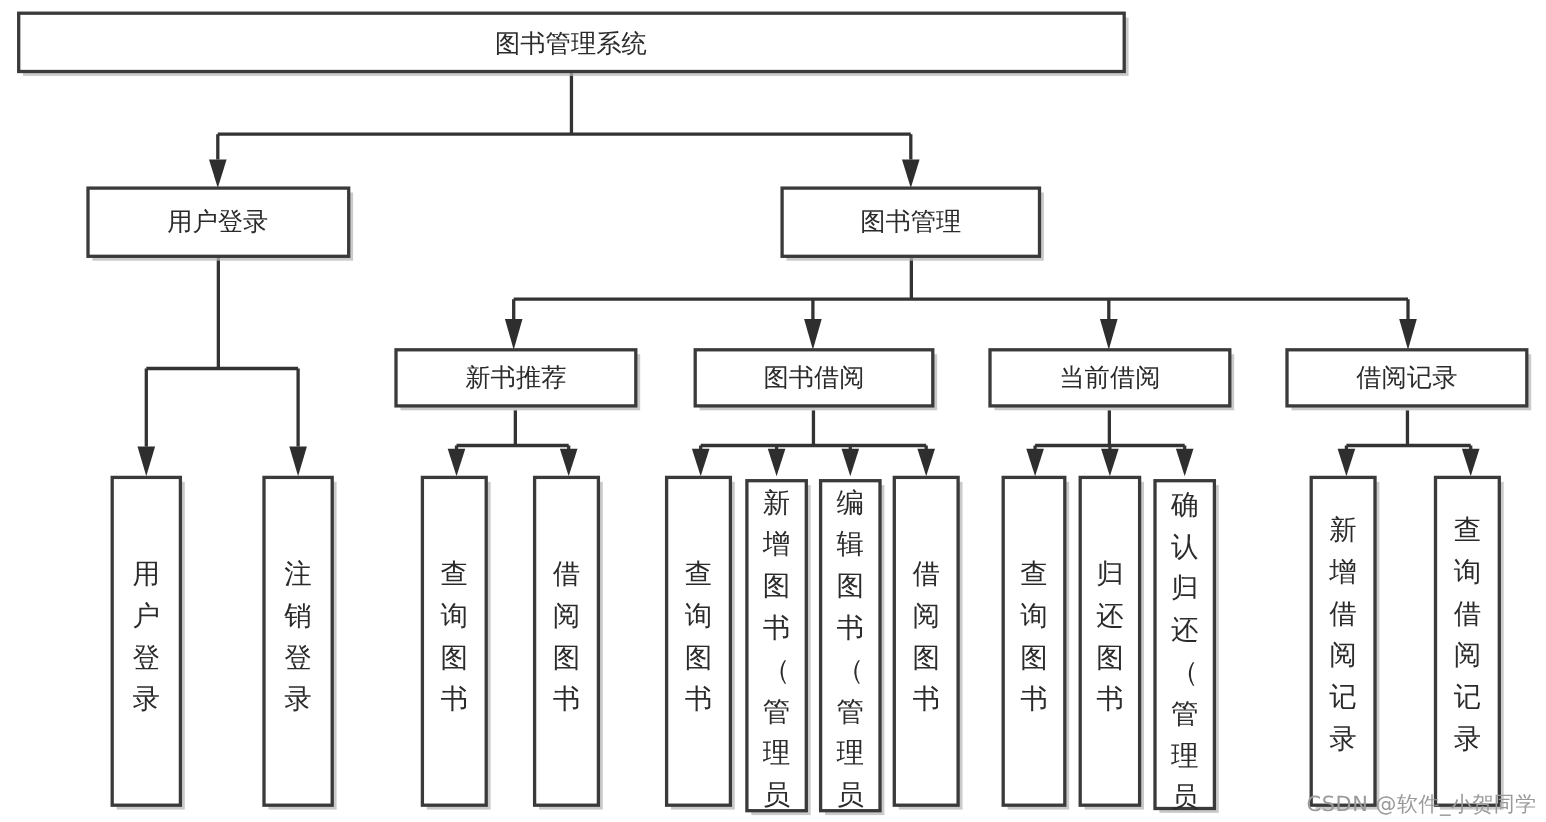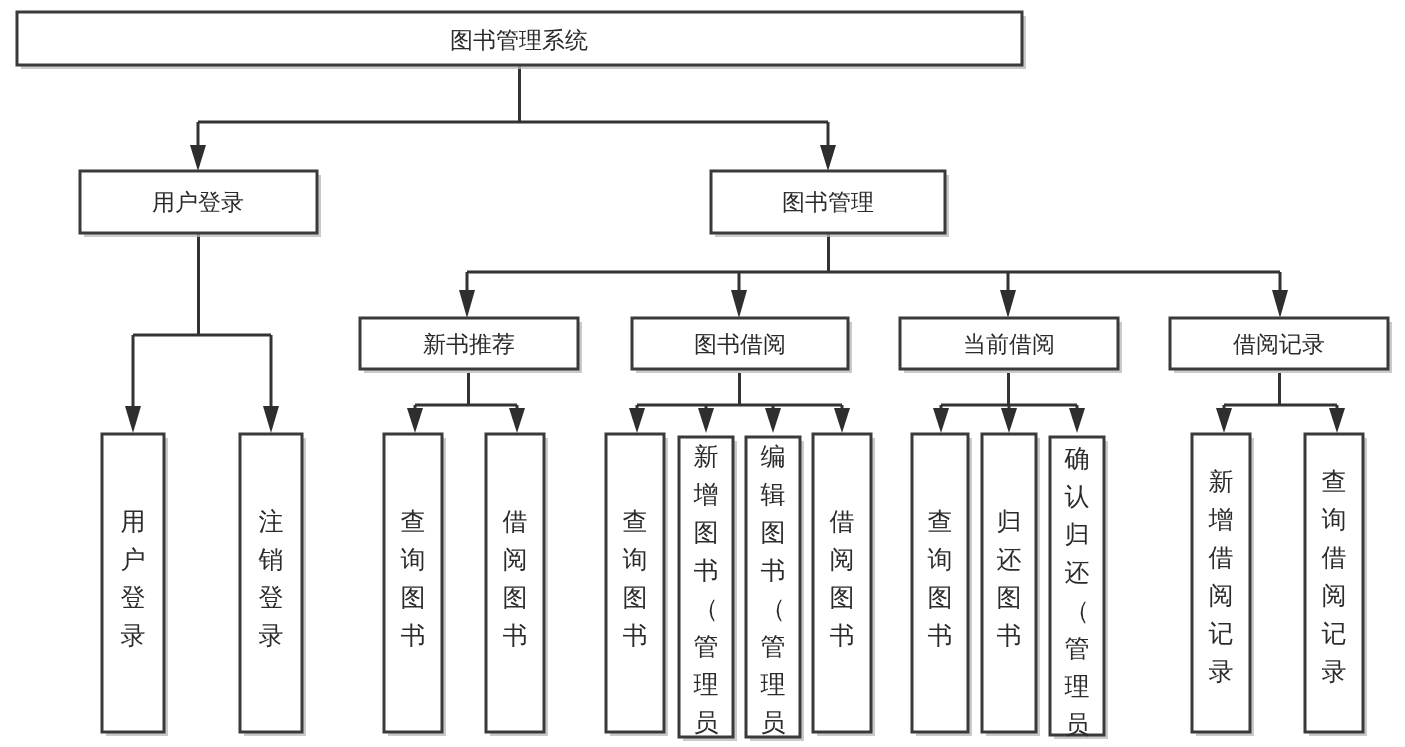--- a/index.html
+++ b/index.html
@@ -254,13 +254,14 @@
     </g>
 
     <g>
       <rect class="node-shadow" x="1309" y="438" width="58" height="298"></rect>
       <rect class="node-rect" x="1305" y="434" width="58" height="298"></rect>
       <text class="node-label-v" x="1334" y="490"><tspan x="1334" dy="0">查</tspan><tspan x="1334" dy="38">询</tspan><tspan x="1334" dy="38">借</tspan><tspan x="1334" dy="38">阅</tspan><tspan x="1334" dy="38">记</tspan><tspan x="1334" dy="38">录</tspan></text>
     </g>
 
   </svg>
 
+  <div class="watermark-text">CSDN @软件_小贺同学</div>
 </div>
 
 </body></html>

